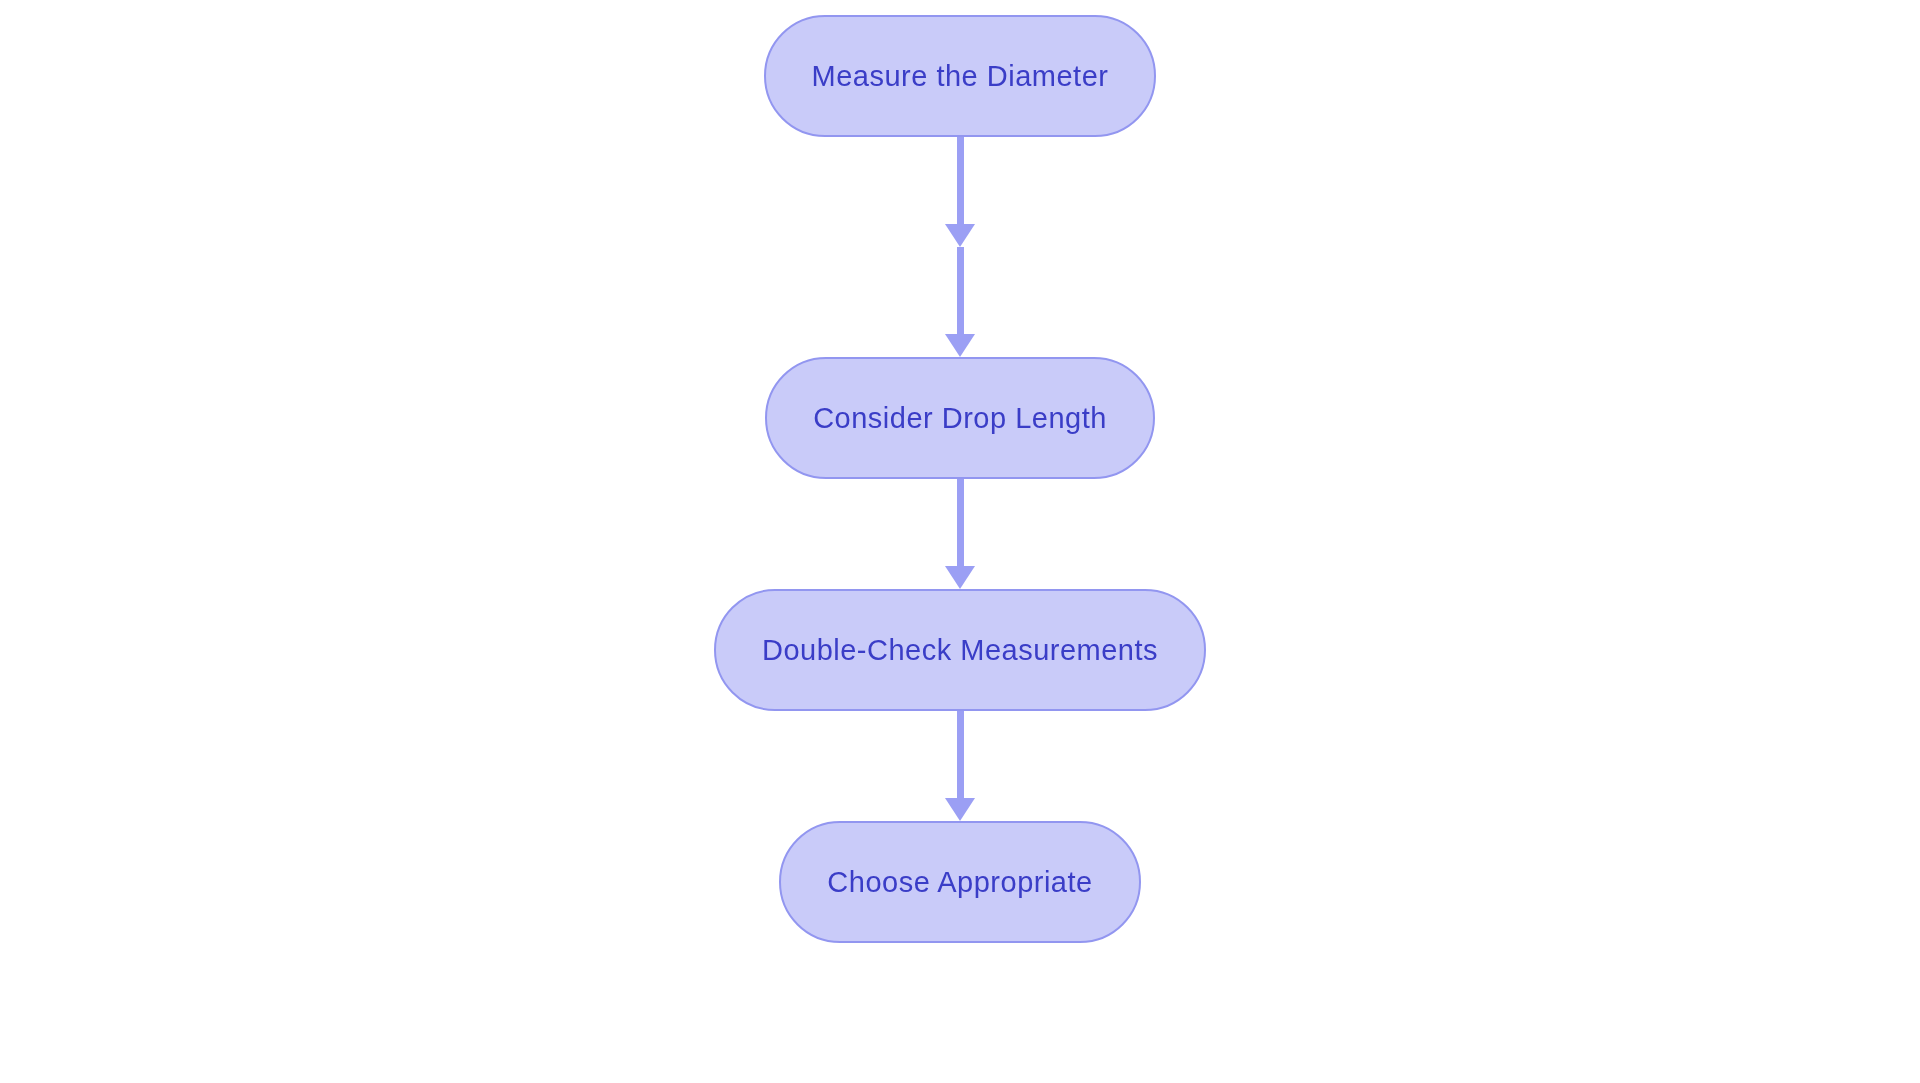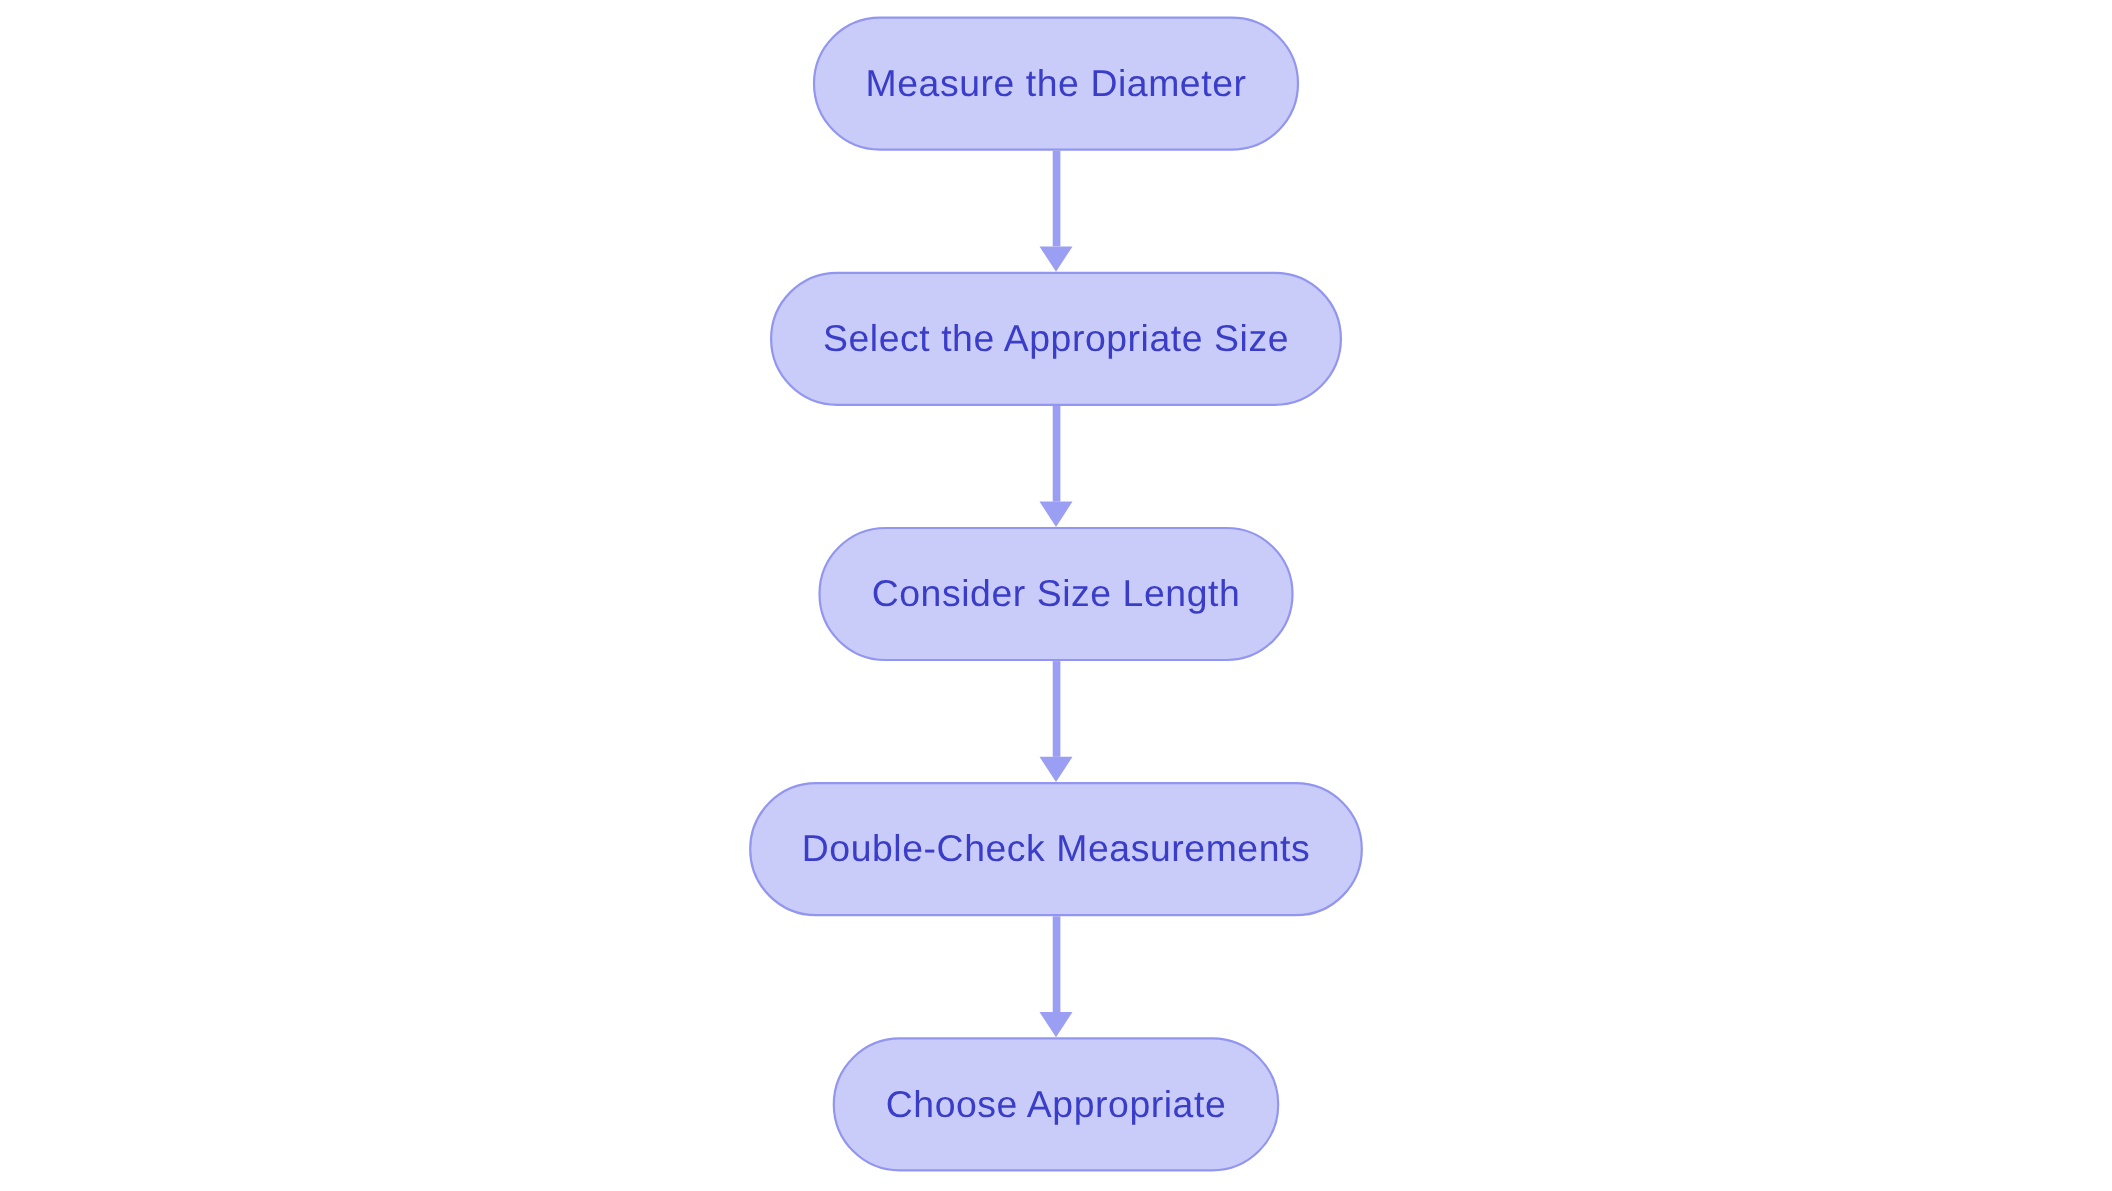--- a/index.html
+++ b/index.html
@@ -33,21 +33,21 @@
     padding: 0 46px;
     border-radius: 61px;
     background: var(--node-fill);
     border: 2px solid var(--node-border);
     display: flex;
     align-items: center;
     justify-content: center;
     flex: 0 0 auto;
   }
   .flow-node .node-label {
-    font-size: 34px;
+    font-size: 29px;
     font-weight: 400;
     letter-spacing: 0.5px;
     color: var(--node-text);
     white-space: nowrap;
     text-align: center;
   }
   .edge-arrow {
     height: 110px;
     flex: 0 0 auto;
     display: flex;
@@ -74,31 +74,28 @@
 
   <div class="flow-node">
     <span class="node-label">Measure the Diameter</span>
   </div>
 
   <div class="edge-arrow">
     <div class="arrow-line"></div>
     <div class="arrow-head"></div>
   </div>
 
-  <div class="flow-node">
-    <span class="node-label">Select the Appropriate Size</span>
-  </div>
 
   <div class="edge-arrow">
     <div class="arrow-line"></div>
     <div class="arrow-head"></div>
   </div>
 
   <div class="flow-node">
-    <span class="node-label">Consider Size Length</span>
+    <span class="node-label">Consider Drop Length</span>
   </div>
 
   <div class="edge-arrow">
     <div class="arrow-line"></div>
     <div class="arrow-head"></div>
   </div>
 
   <div class="flow-node">
     <span class="node-label">Double-Check Measurements</span>
   </div>

